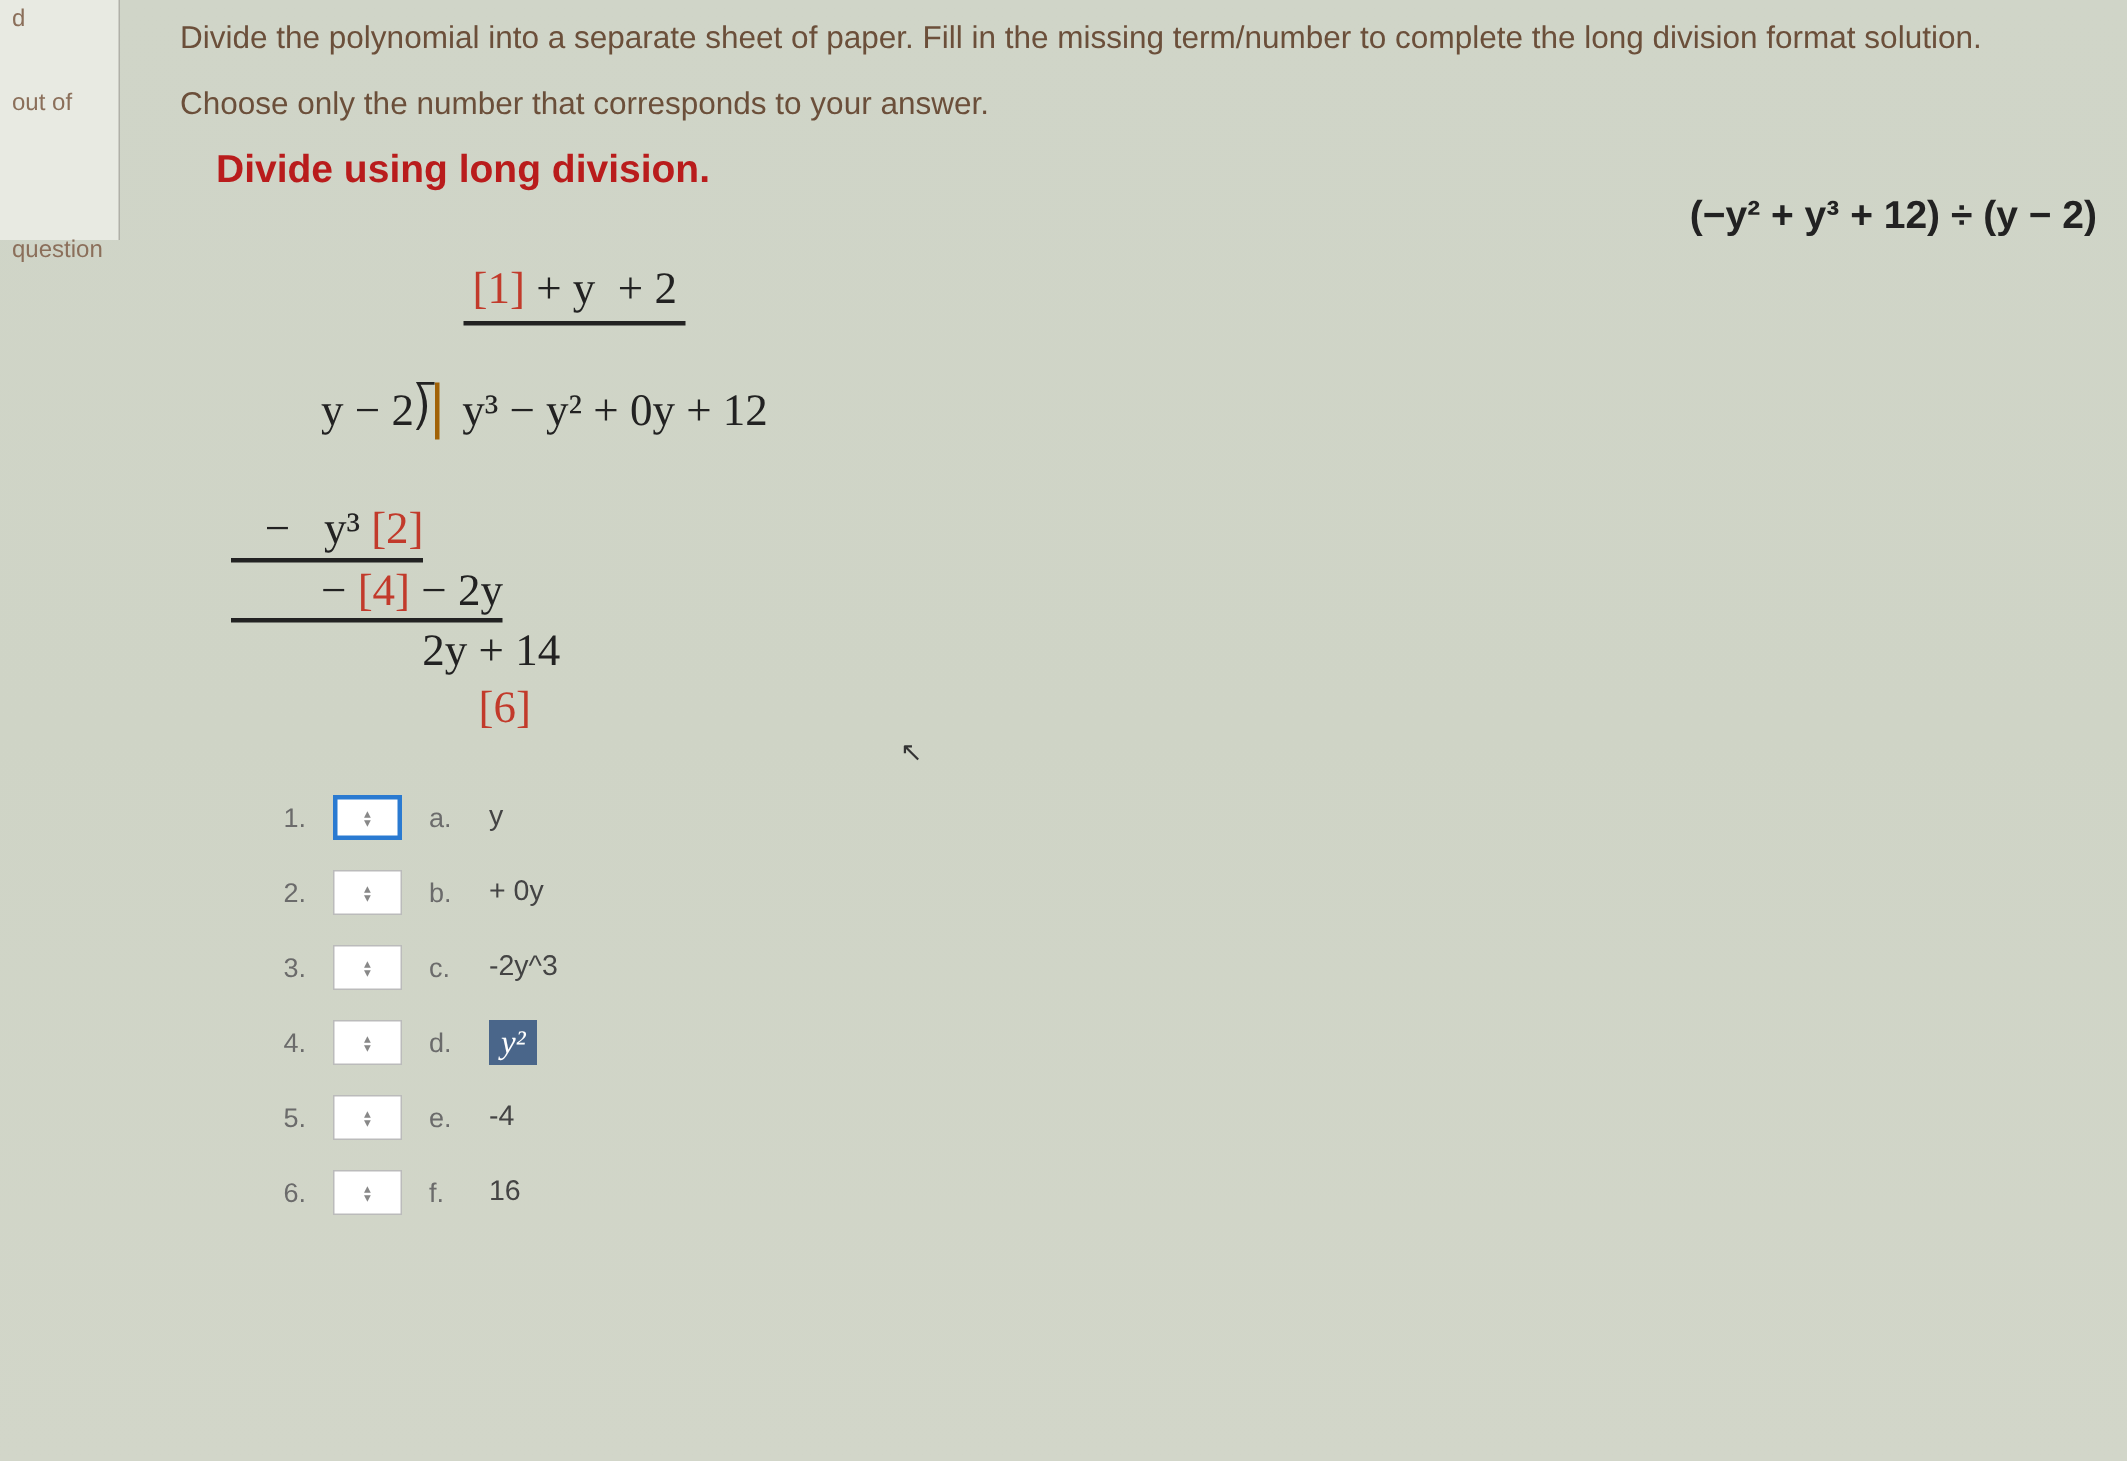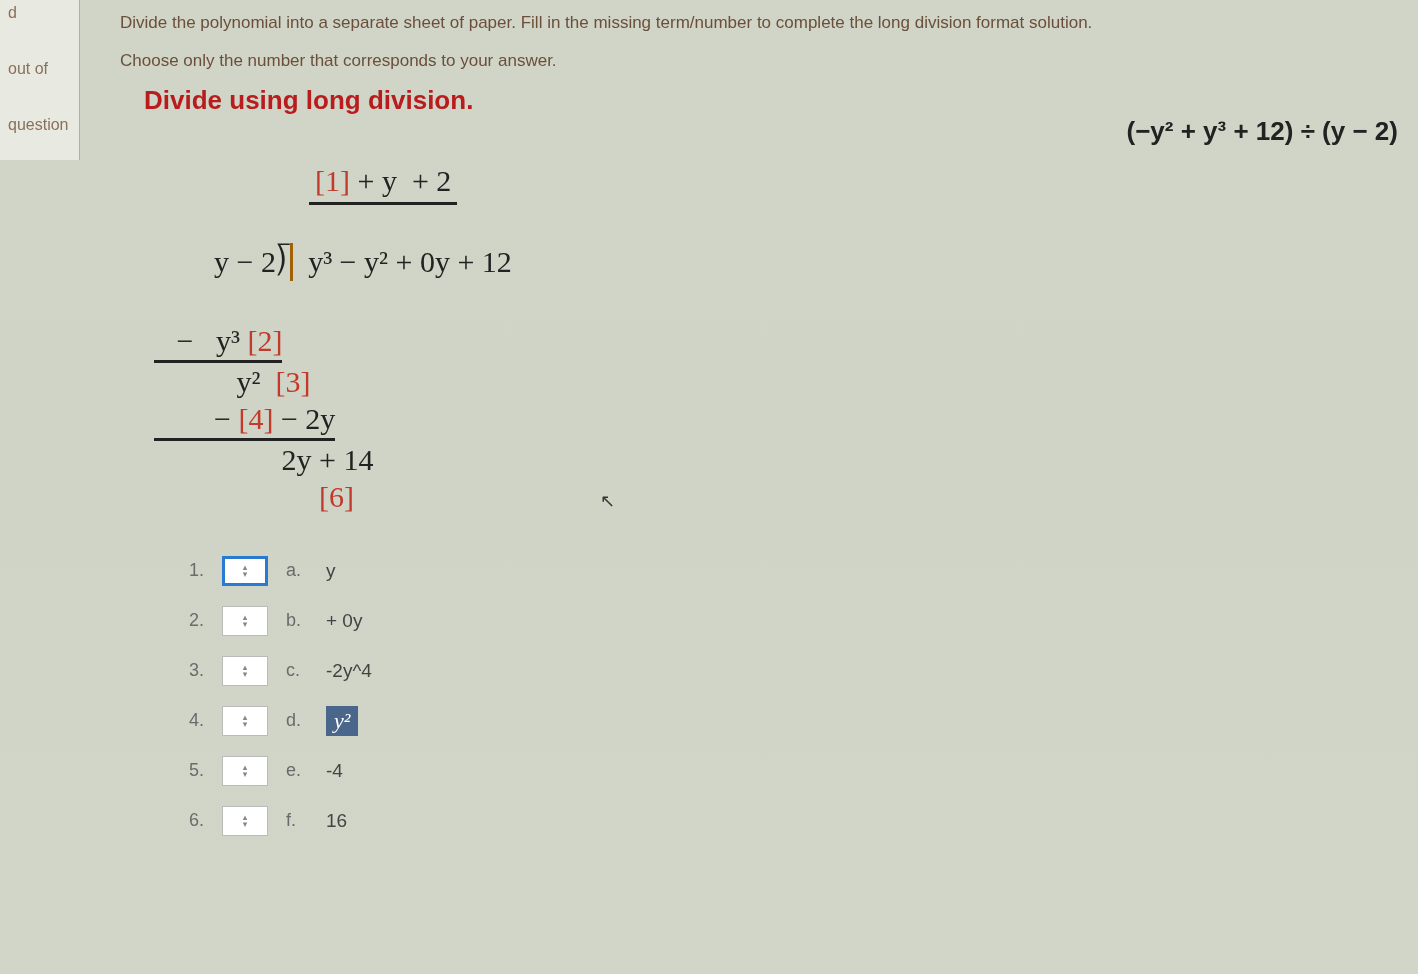--- a/index.html
+++ b/index.html
@@ -29,21 +29,21 @@
   }
   .content {
     position: absolute;
     left: 100px;
     top: 0;
     right: 0;
     bottom: 0;
     padding: 10px 20px;
   }
   .instruction {
-    font-size: 17px;
+    font-size: 21px;
     color: #6b4f3a;
     margin-bottom: 12px;
     line-height: 1.5;
   }
   .divide-block {
     margin-top: 10px;
     margin-left: 24px;
   }
   .divide-title {
     font-size: 26px;
@@ -141,38 +141,37 @@
   }
   .updown::before { content: "▴"; display:block; font-size:9px; line-height:0.7; }
   .updown::after  { content: "▾"; display:block; font-size:9px; line-height:0.7; }
 </style>
 </head>
 <body>
 
 <div class="sidebar">
   <div class="sidebar-item">d</div>
   <div class="sidebar-item" style="margin-top:30px">out of</div>
-  <div class="sidebar-item" style="margin-top:30px">question</div>
+  <div class="sidebar-item" style="margin-top:72px">question</div>
 </div>
 
 <div class="content">
   <div class="instruction">Divide the polynomial into a separate sheet of paper. Fill in the missing term/number to complete the long division format solution.</div>
   <div class="instruction">Choose only the number that corresponds to your answer.</div>
 
   <div class="divide-block">
     <div class="divide-title">Divide using long division.</div>
     <div class="divide-expr">(−y² + y³ + 12) ÷ (y − 2)</div>
 
     <div class="longdiv">
       <div class="step"><span class="quotient"><span class="red">[1]</span><span> + y  + 2</span></span></div>
       <div class="step divbar">
         <span class="divisor">y − 2</span><span class="paren">⟌</span><span class="dividend"> y³ − y² + 0y + 12</span>
       </div>
       <div class="step"><span class="hr-under"><span>   −   y³ </span><span class="red">[2]</span></span></div>
-      <div class="step"><span>           y²  </span><span class="red">[3]</span></div>
       <div class="step"><span class="hr-under"><span>        − </span><span class="red">[4]</span><span> − 2y</span></span></div>
       <div class="step"><span>                 2y + 14</span></div>
       <div class="step"><span>                      </span><span class="red">[6]</span></div>
     </div>
     <span class="cursor-icon">↖</span>
 
     <div class="answers">
 
     <div class="answer-row">
           <span class="num">1.</span>
@@ -189,21 +188,21 @@
           </div>
           <span class="opt-label">b.</span>
           <span class="opt-text">+ 0y</span>
         </div>
         <div class="answer-row">
           <span class="num">3.</span>
           <div class="selector">
             <span class="updown"></span>
           </div>
           <span class="opt-label">c.</span>
-          <span class="opt-text">-2y^4</span>
+          <span class="opt-text">-2y^3</span>
         </div>
         <div class="answer-row">
           <span class="num">4.</span>
           <div class="selector">
             <span class="updown"></span>
           </div>
           <span class="opt-label">d.</span>
           <span class="opt-highlight">y²</span>
         </div>
         <div class="answer-row">

